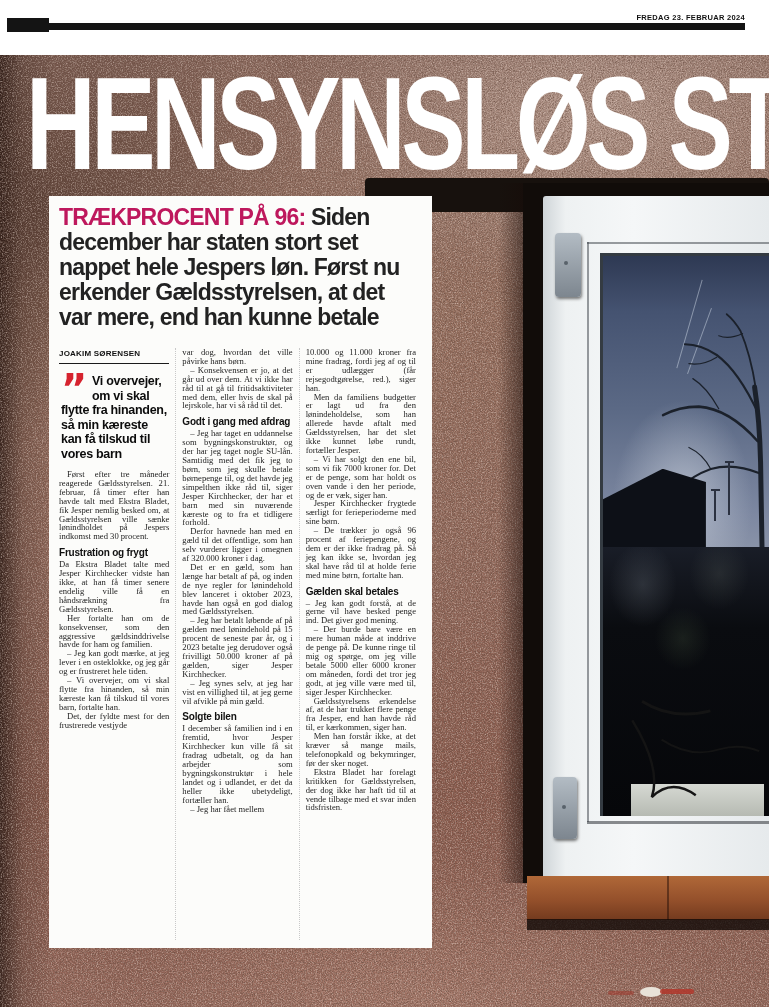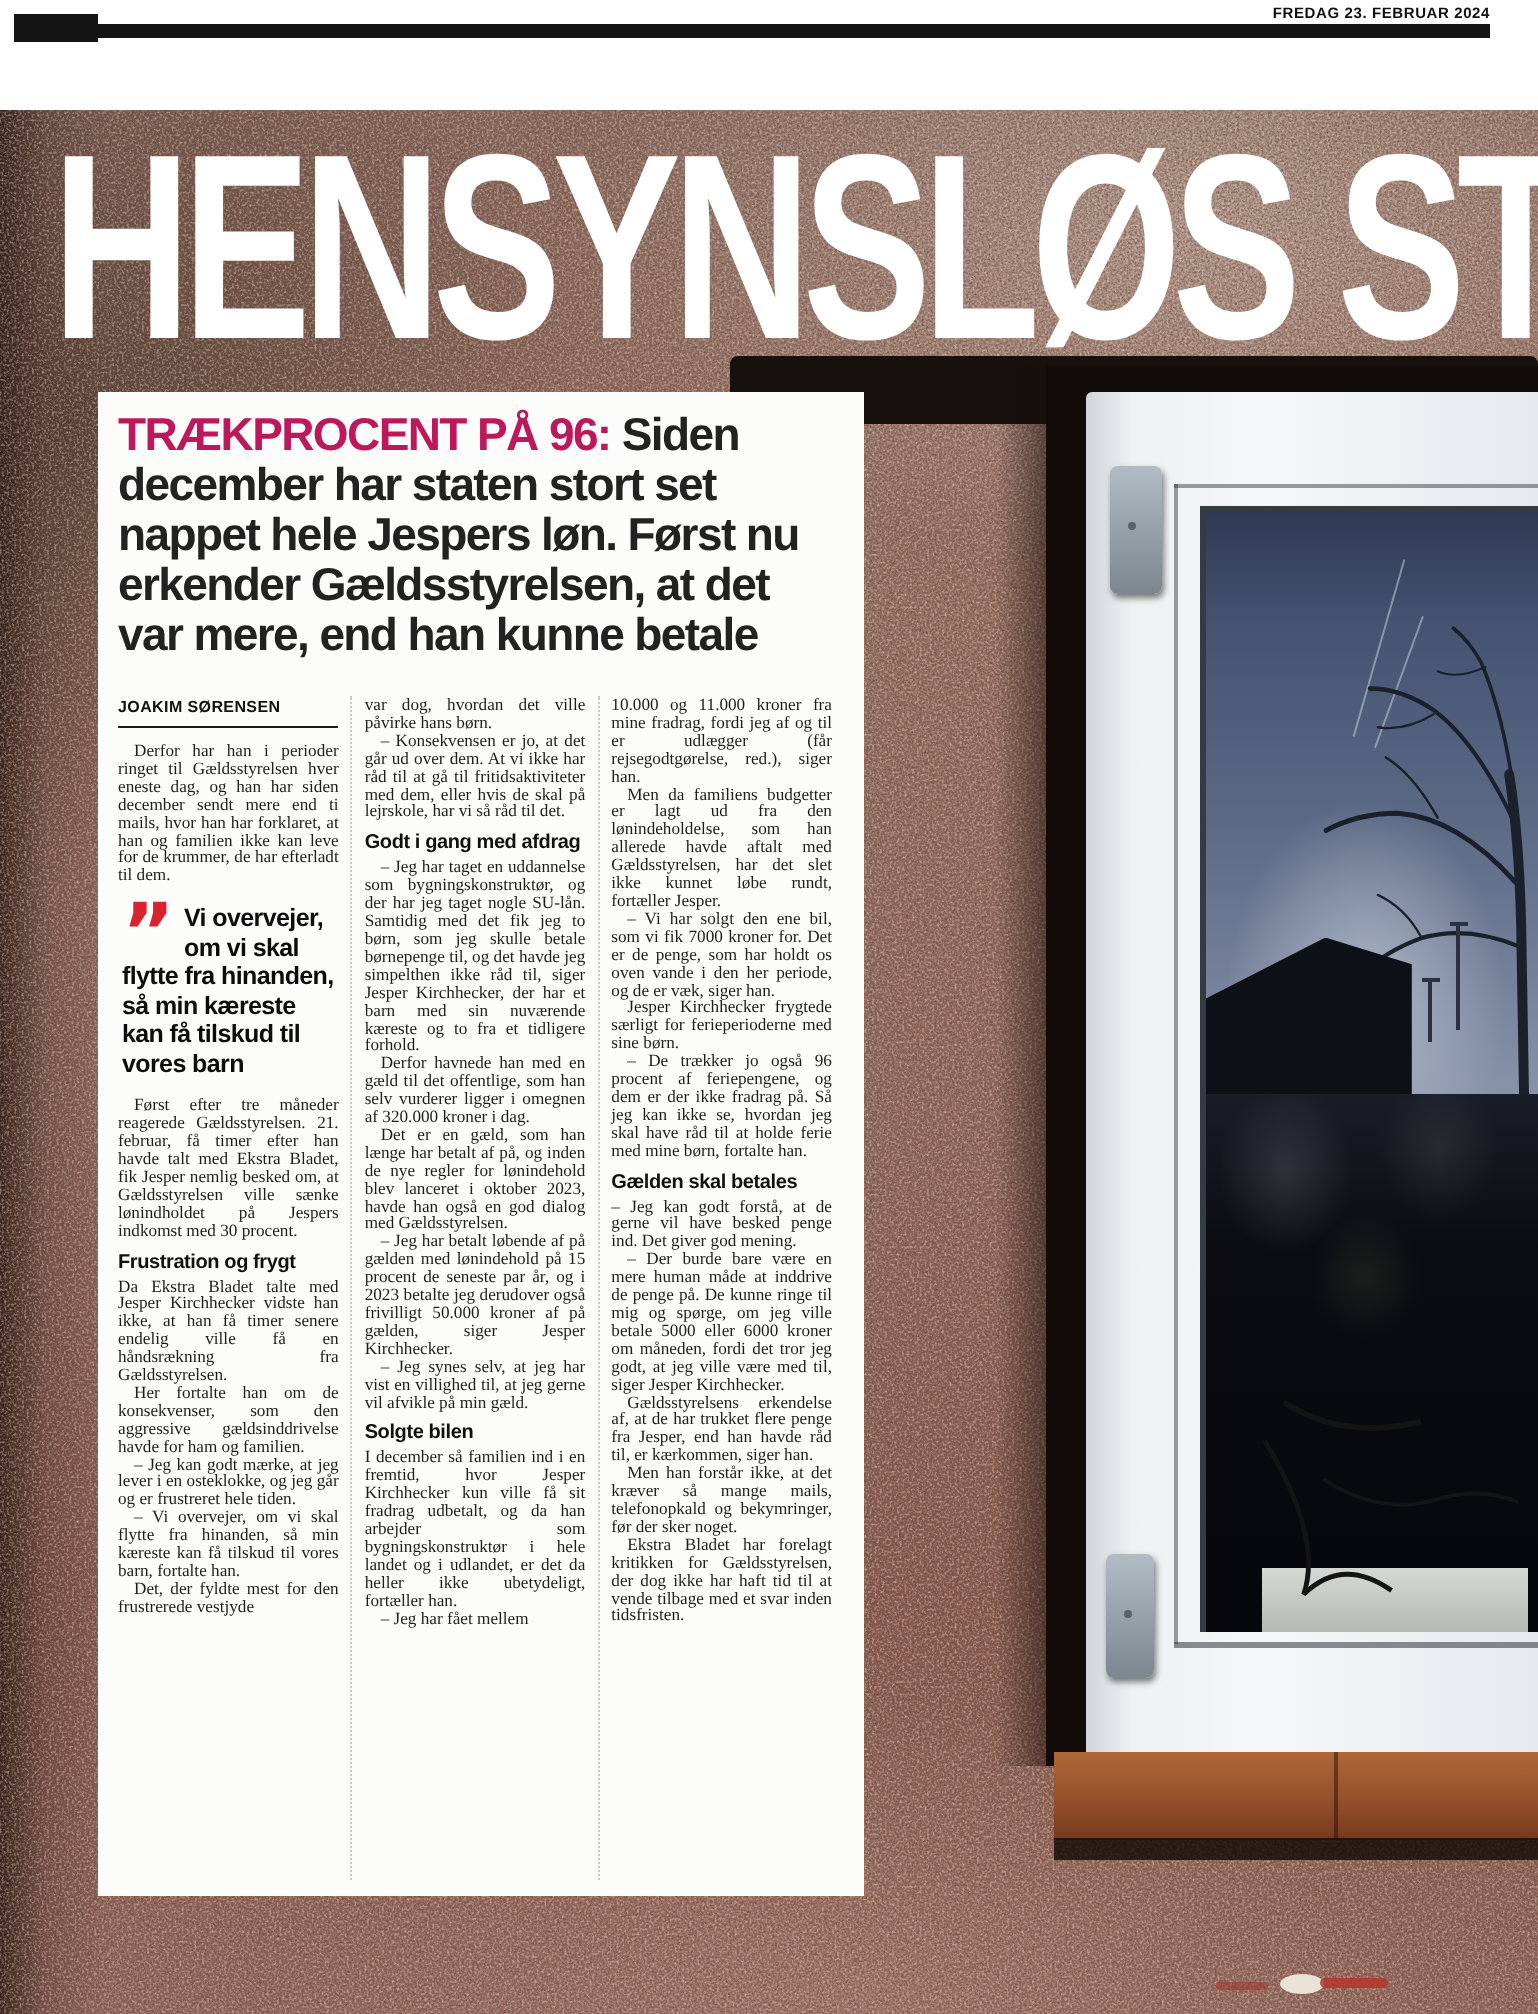--- a/index.html
+++ b/index.html
@@ -1,20 +1,20 @@
 <!DOCTYPE html>
 <html lang="da"><head>
 <meta charset="utf-8">
 <style>
   html,body{margin:0;padding:0;}
   body{width:769px;height:1007px;position:relative;overflow:hidden;background:#ffffff;
        font-family:"Liberation Sans",sans-serif;}
 
   
-  .topstrip{position:absolute;left:0;top:4px;width:769px;height:55px;background:#fff;}
+  .topstrip{position:absolute;left:0;top:15px;width:769px;height:55px;background:#fff;}
   .date{position:absolute;right:24px;top:-2px;font:bold 7.5px/10px "Liberation Sans",sans-serif;
         color:#111;letter-spacing:.3px;}
   .toprule{position:absolute;left:10px;top:8px;width:735px;height:7px;background:#141414;}
   .toprule-block{position:absolute;left:7px;top:3px;width:42px;height:14px;background:#141414;}
 
   
   .photo{position:absolute;left:0;top:55px;width:769px;height:952px;overflow:hidden;}
   .wall{position:absolute;inset:0;
     background:
       radial-gradient(60% 26% at 78% 6%, rgba(216,194,182,.55), transparent 70%),
@@ -178,21 +178,20 @@
   </div>
 </div>
 
 <div class="mainhead">HENSYNSLØS STA</div>
 
 <div class="card">
   <h1 class="kicker-line"><span class="kick">TRÆKPROCENT PÅ 96:</span><span> Siden december har staten stort set nappet hele Jespers løn. Først nu erkender Gældsstyrelsen, at det var mere, end han kunne betale</span></h1>
   <div class="cols">
     <div class="col">
         <h4 class="byline">JOAKIM SØRENSEN</h4>
-        <p class="bp">Derfor har han i perioder ringet til Gældsstyrelsen hver eneste dag, og han har siden december sendt mere end ti mails, hvor han har forklaret, at han og familien ikke kan leve for de krummer, de har efterladt til dem.</p>
         <div class="pullquote"><span class="qmark">”</span><span>Vi overvejer, om vi skal flytte fra hinanden, så min kæreste kan få tilskud til vores barn</span></div>
         <p class="bp">Først efter tre måneder reagerede Gældsstyrelsen. 21. februar, få timer efter han havde talt med Ekstra Bladet, fik Jesper nemlig besked om, at Gældsstyrelsen ville sænke lønindholdet på Jespers indkomst med 30 procent.</p>
         <h3 class="subhead">Frustration og frygt</h3>
         <p class="bp ni">Da Ekstra Bladet talte med Jesper Kirchhecker vidste han ikke, at han få timer senere endelig ville få en håndsrækning fra Gældsstyrelsen.</p>
         <p class="bp">Her fortalte han om de konsekvenser, som den aggressive gældsinddrivelse havde for ham og familien.</p>
         <p class="bp">– Jeg kan godt mærke, at jeg lever i en osteklokke, og jeg går og er frustreret hele tiden.</p>
         <p class="bp">– Vi overvejer, om vi skal flytte fra hinanden, så min kæreste kan få tilskud til vores barn, fortalte han.</p>
         <p class="bp">Det, der fyldte mest for den frustrerede vestjyde</p>
       </div>
     <div class="col">

